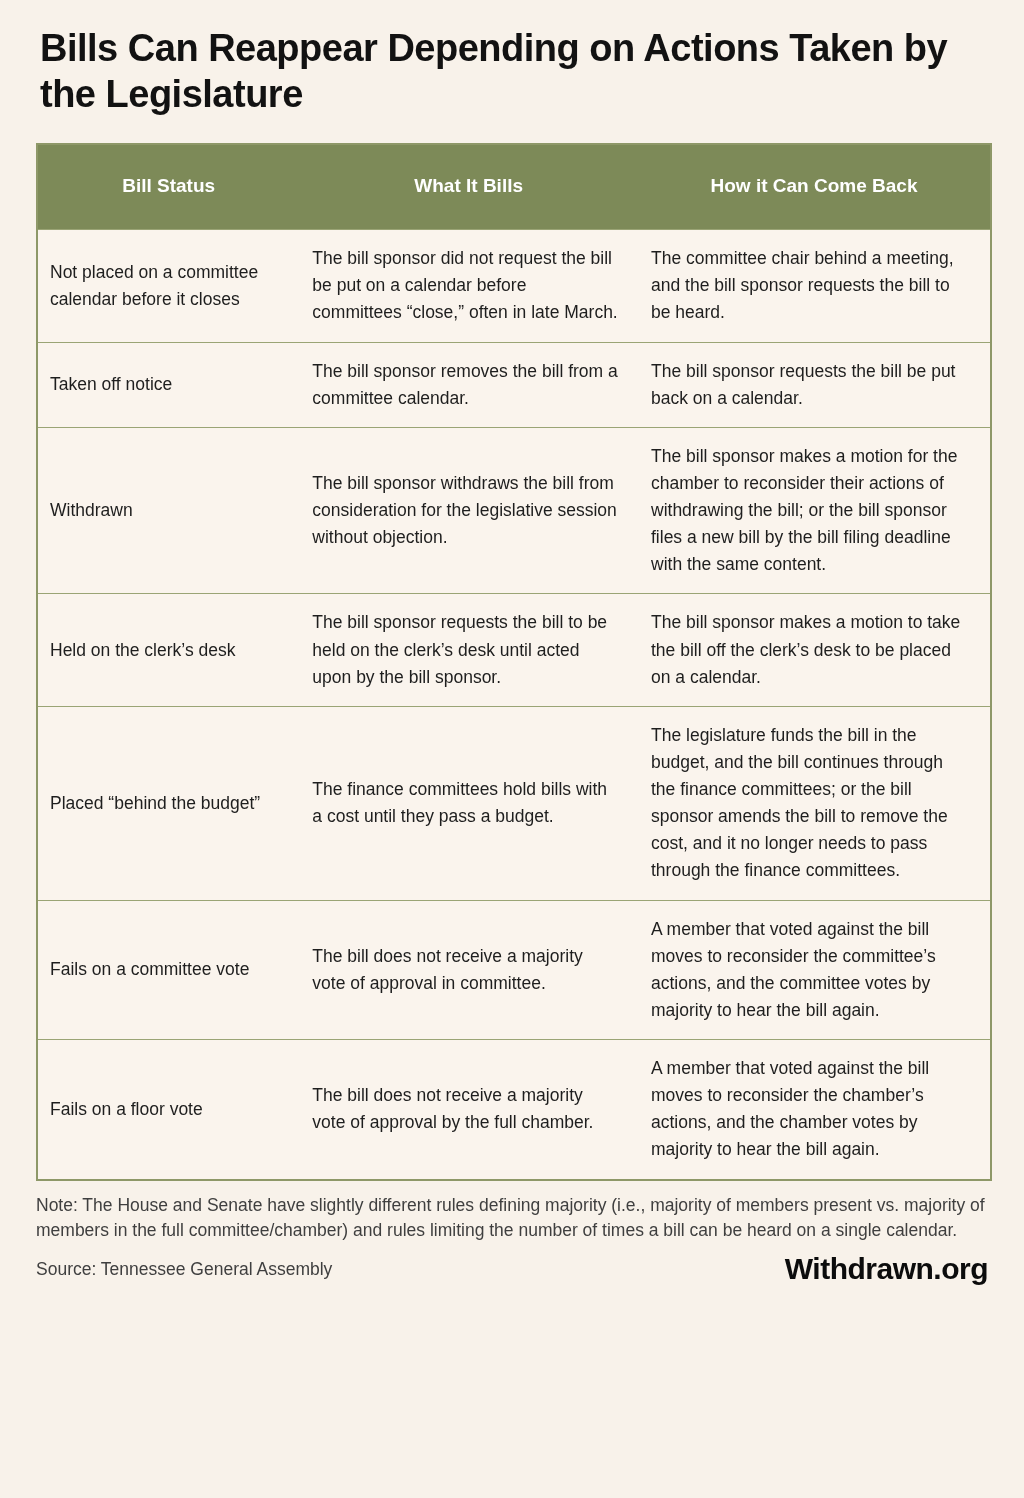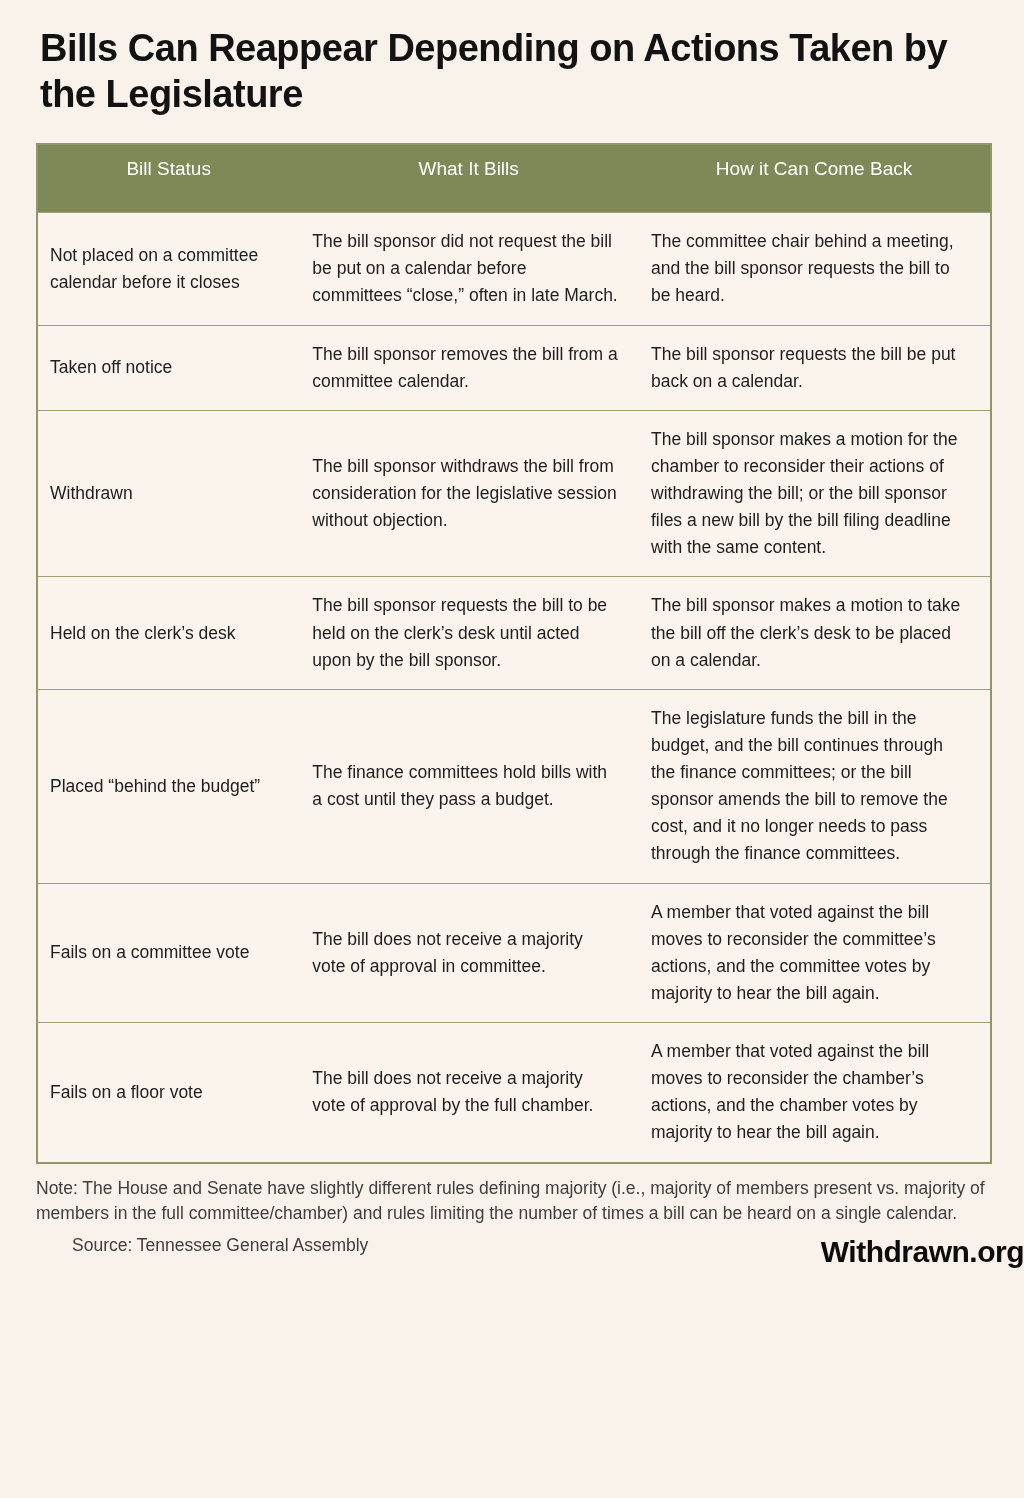--- a/index.html
+++ b/index.html
@@ -52,24 +52,24 @@
     background: var(--cell-bg);
     table-layout: fixed;
   }
   .rules-table col.c1 { width: 27.5%; }
   .rules-table col.c2 { width: 35.5%; }
   .rules-table col.c3 { width: 37%; }
   .rules-table th {
     background: var(--header-bg);
     color: var(--header-text);
     font-size: 19px;
-    font-weight: normal;
+    font-weight: bold;
     text-align: center;
     vertical-align: middle;
-    padding: 13px 10px 32px 10px;
+    padding: 30px 10px 32px 10px;
   }
   .rules-table td {
     font-size: 17.5px;
     line-height: 1.55;
     color: var(--body-text);
     vertical-align: middle;
     padding: 15px 20px 15px 13px;
     border-top: 1px solid var(--separator-color);
   }
   .rules-table td.c1 { padding-left: 12px; }
@@ -78,22 +78,21 @@
     font-size: 17.5px;
     line-height: 1.45;
     color: var(--note-text);
     max-width: 952px;
   }
   .source-row {
     margin-top: 9px;
     width: 952px;
     display: flex;
     justify-content: space-between;
-    align-items: flex-start;
-    margin-left: 36px;
+    align-items: center;
   }
   .source {
     font-size: 17.5px;
     color: var(--note-text);
   }
   .branding {
     font-size: 30px;
     font-weight: bold;
     color: #0c0c0c;
     letter-spacing: -0.5px;

